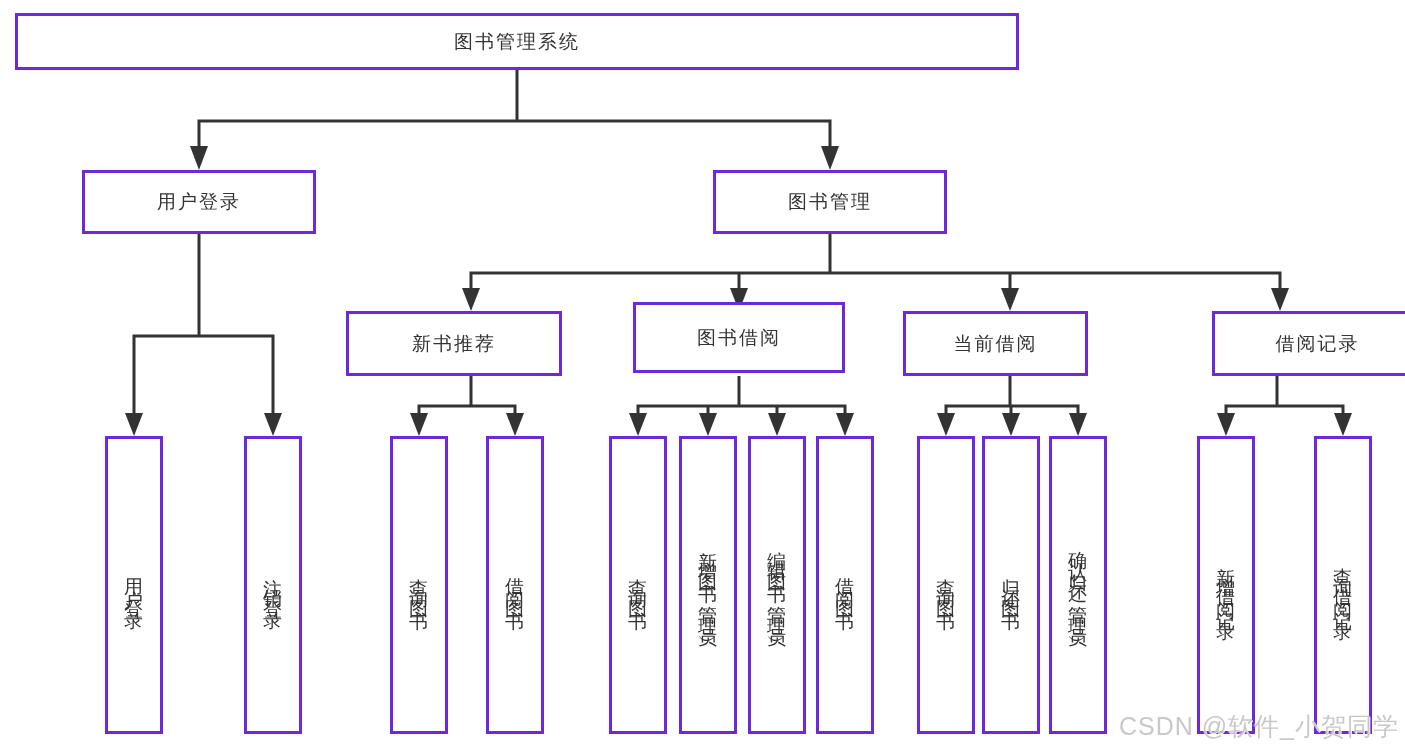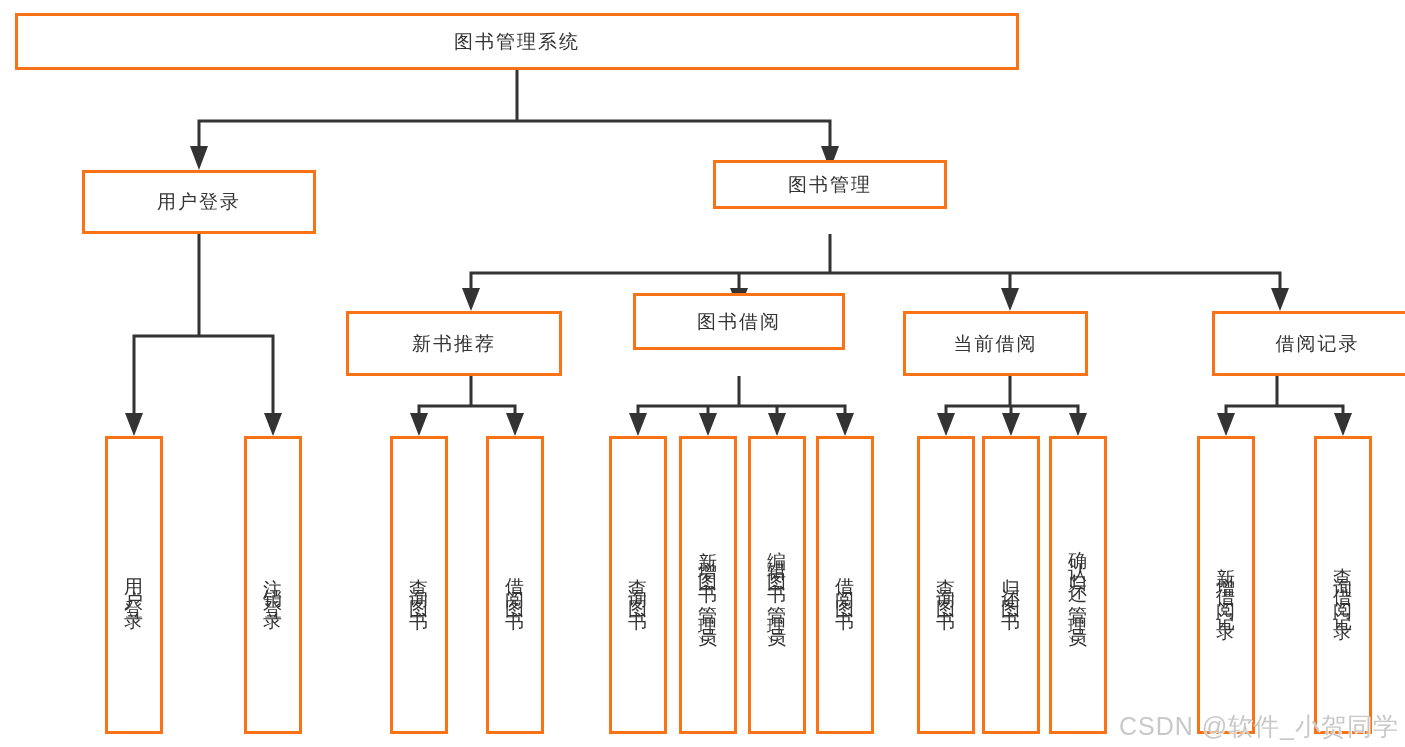--- a/index.html
+++ b/index.html
@@ -10,21 +10,21 @@
     font-family:"Liberation Sans","DejaVu Sans",sans-serif;
     overflow:hidden;
   }
   #connectors {
     position:absolute; left:0; top:0; width:1405px; height:747px;
     z-index:1;
   }
   .box {
     position:absolute;
     box-sizing:border-box;
-    border:3px solid #f97316;
+    border:3px solid #6d28d9;
     background:#ffffff;
     color:#333333;
     display:flex;
     align-items:center;
     justify-content:center;
     z-index:2;
   }
   .hbox {
     font-size:19px;
     letter-spacing:2px;
@@ -96,24 +96,24 @@
       <polygon points="1078,436 1069,413 1087,413"></polygon>
 
       <polygon points="1226,436 1217,413 1235,413"></polygon>
       <polygon points="1343,436 1334,413 1352,413"></polygon>
     </g>
   </svg>
 
   <div class="box hbox" style="left:15px; top:13px; width:1004px; height:57px;">图书管理系统</div>
 
   <div class="box hbox" style="left:82px; top:170px; width:234px; height:64px;">用户登录</div>
-  <div class="box hbox" style="left:713px; top:160px; width:234px; height:49px;">图书管理</div>
+  <div class="box hbox" style="left:713px; top:170px; width:234px; height:64px;">图书管理</div>
 
   <div class="box hbox" style="left:346px; top:311px; width:216px; height:65px;">新书推荐</div>
-  <div class="box hbox" style="left:633px; top:293px; width:212px; height:57px;">图书借阅</div>
+  <div class="box hbox" style="left:633px; top:302px; width:212px; height:71px;">图书借阅</div>
   <div class="box hbox" style="left:903px; top:311px; width:185px; height:65px;">当前借阅</div>
   <div class="box hbox" style="left:1172px; top:311px; width:211px; height:65px;margin-left:40px;">借阅记录</div>
 
   <div class="box leaf" style="left:105px; top:436px; width:58px; height:298px;">用户登录</div>
   <div class="box leaf" style="left:244px; top:436px; width:58px; height:298px;">注销登录</div>
 
   <div class="box leaf" style="left:390px; top:436px; width:58px; height:298px;">查询图书</div>
   <div class="box leaf" style="left:486px; top:436px; width:58px; height:298px;">借阅图书</div>
 
   <div class="box leaf" style="left:609px; top:436px; width:58px; height:298px;">查询图书</div>

